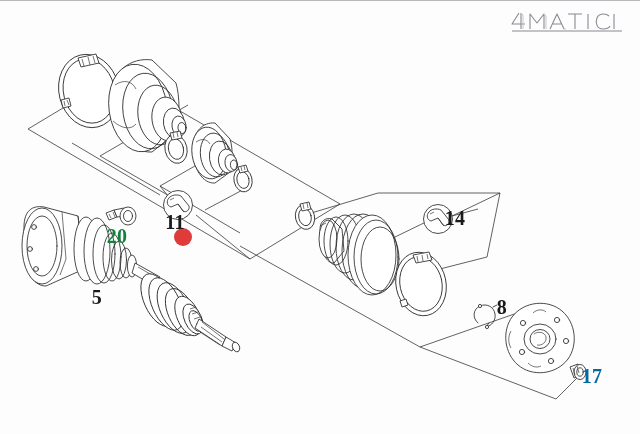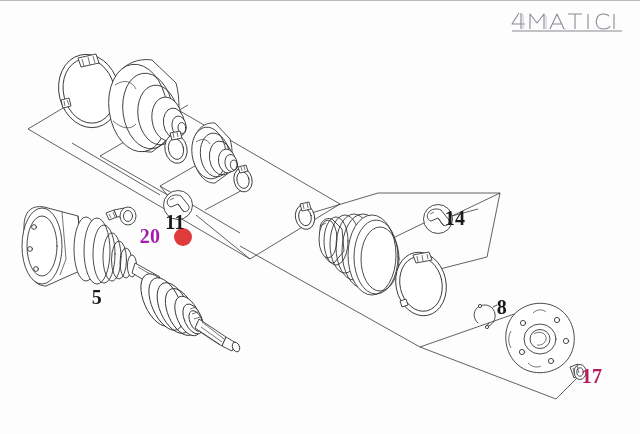--- a/index.html
+++ b/index.html
@@ -243,18 +243,18 @@
     <g fill="none" stroke="#c6c6cb" stroke-width="1">
       <path d="M13,4 L15,6 L15,20"></path>
       <path d="M36,5 L38,7 L38,20"></path>
       <path d="M56,20 L58,20"></path>
     </g>
   </svg>
 
   <div class="hl-dot" id="hl" style="left: 174px; top: 227px; width: 18px; height: 18px; background: rgb(224, 59, 59);"></div>
 
   <div class="lbl" style="left: 97px; top: 296px; transform: translate(-50%, -50%); color: rgb(26, 26, 26);">5</div>
-  <div class="lbl" style="left: 117px; top: 235px; transform: translate(-50%, -50%); color: #a21caf; margin-left: 33px;">20</div>
+  <div class="lbl" style="left: 117px; top: 235px; transform: translate(-50%, -50%); color: #15803d;">20</div>
   <div class="lbl" style="left: 175px; top: 221px; transform: translate(-50%, -50%); color: rgb(26, 26, 26);">11</div>
   <div class="lbl" style="left: 455px; top: 217px; transform: translate(-50%, -50%); color: rgb(26, 26, 26); text-align: right;">14</div>
   <div class="lbl" style="left: 502px; top: 306px; transform: translate(-50%, -50%); color: rgb(26, 26, 26);">8</div>
-  <div class="lbl" style="left: 592px; top: 375px; transform: translate(-50%, -50%); color: #be185d;">17</div>
+  <div class="lbl" style="left: 592px; top: 375px; transform: translate(-50%, -50%); color: #0369a1;">17</div>
 </div>
 
 </body></html>

